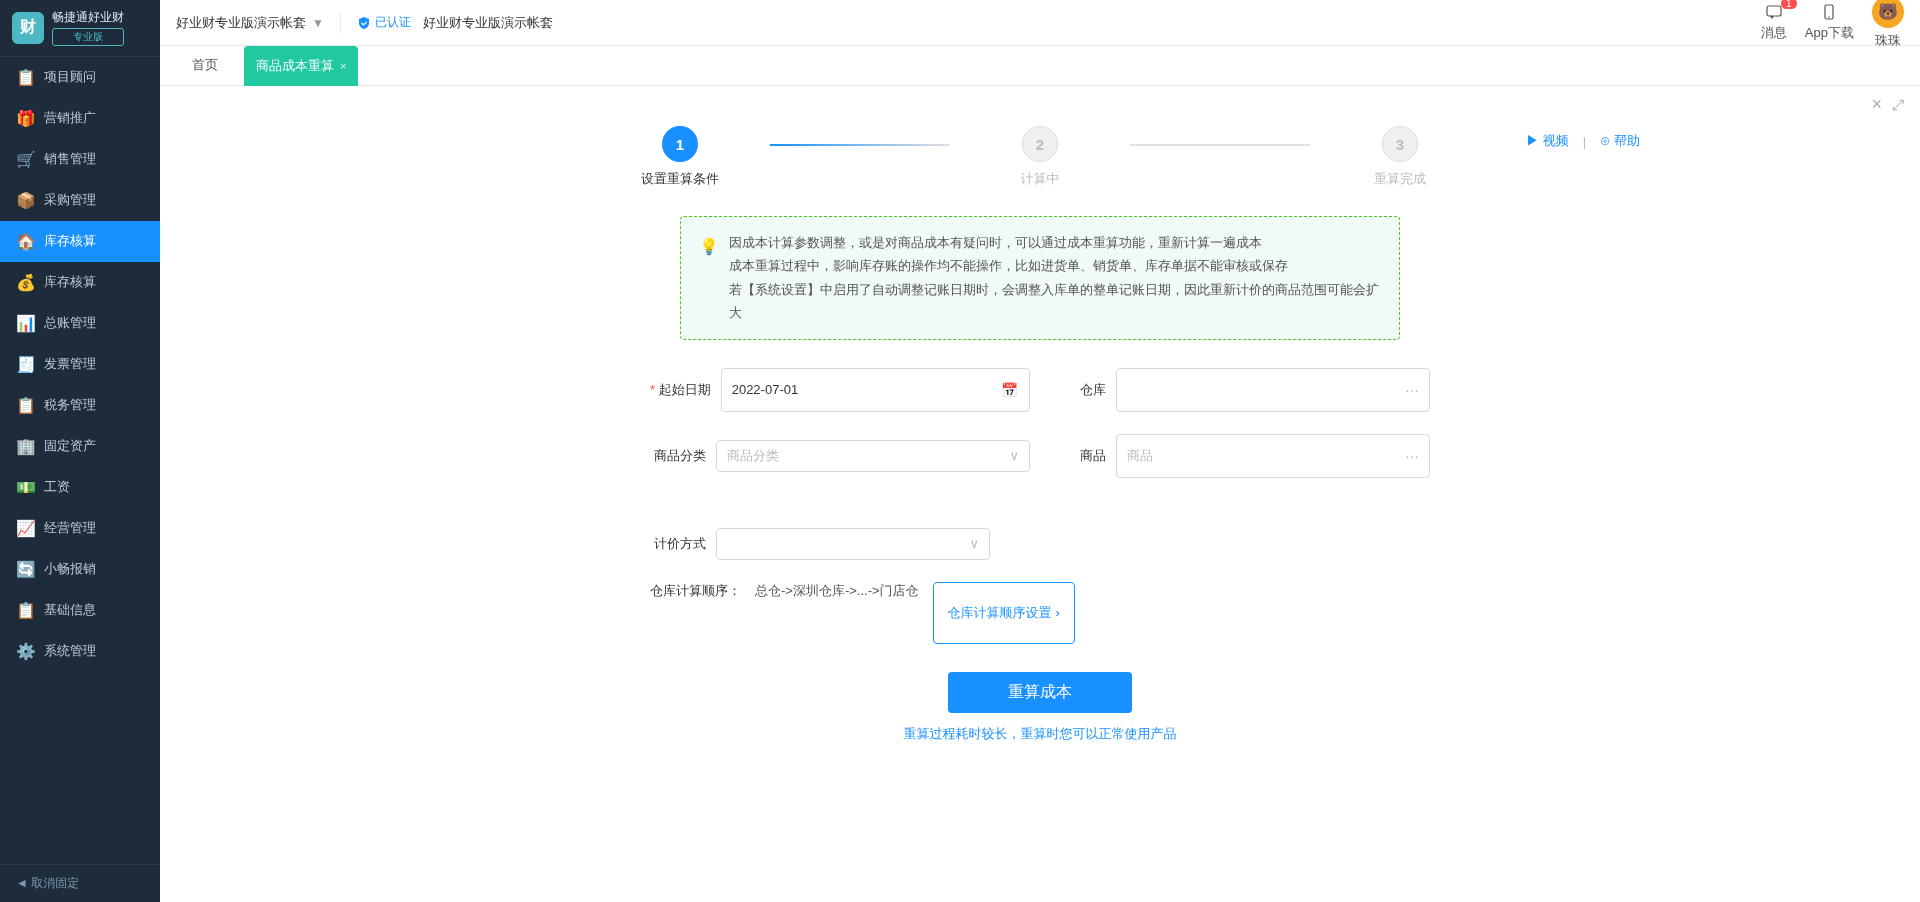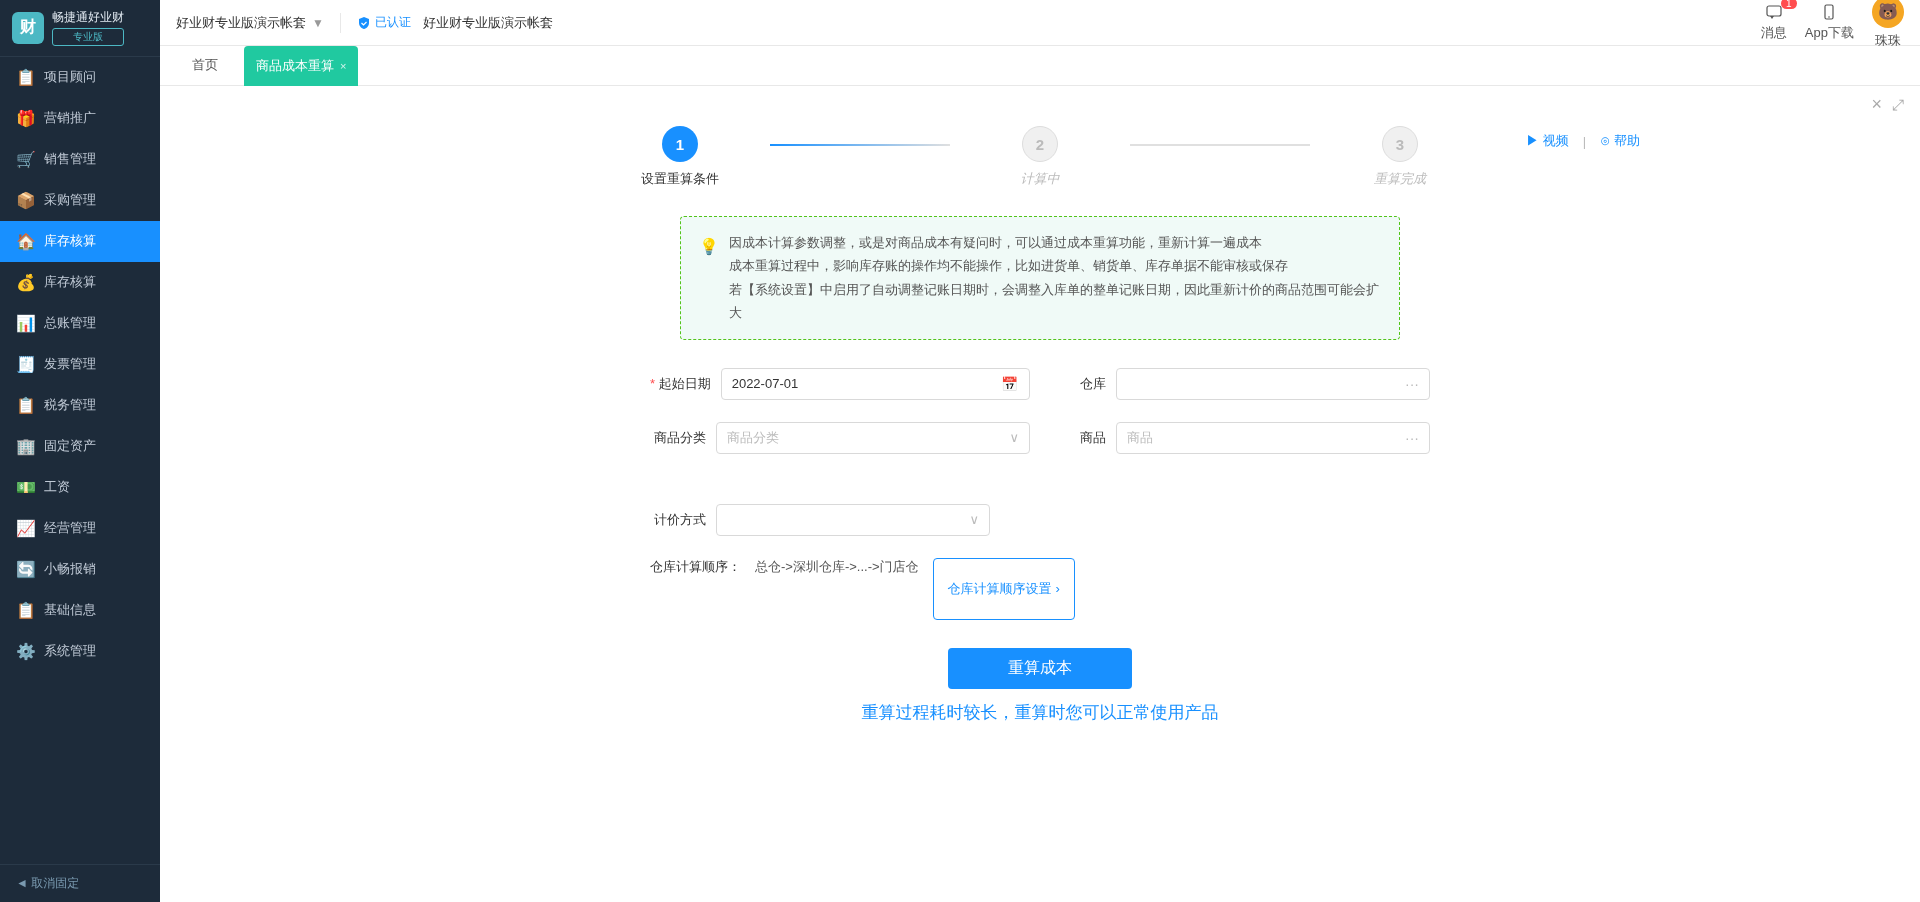--- a/index.html
+++ b/index.html
@@ -134,21 +134,21 @@
       position: relative; z-index: 1; flex: 1;
     }
     .step-circle {
       width: 36px; height: 36px; border-radius: 50%;
       display: flex; align-items: center; justify-content: center;
       font-size: 15px; font-weight: bold;
     }
     .step-circle.active { background: #1890ff; color: white; }
     .step-circle.inactive { background: #f0f0f0; color: #bbb; border: 1px solid #ddd; }
     .step-label { font-size: 13px; color: #333; }
-    .step-label.inactive { color: #bbb; font-style: italic; }
+    .step-label.inactive { color: #bbb; }
     .step-line {
       flex: 1; height: 2px; background: #e0e0e0; margin-top: 18px; position: relative; z-index: 0;
     }
     .step-line.active { background: linear-gradient(to right, #1890ff, #e0e0e0); }
     .steps-top-right {
       position: absolute; right: 0; top: 6px;
       display: flex; align-items: center; gap: 14px; color: #1890ff; font-size: 13px;
     }
 
     
@@ -163,21 +163,21 @@
     .form-container { max-width: 780px; margin: 0 auto; }
     .form-row {
       display: flex; align-items: center; margin-bottom: 22px; gap: 20px;
     }
     .form-field {
       display: flex; align-items: center; gap: 10px; flex: 1;
     }
     .form-label { font-size: 13px; color: #333; white-space: nowrap; min-width: 56px; text-align: right; }
     .form-label.required::before { content: '* '; color: #ff4d4f; }
     .form-input {
-      flex: 1; height: 32px; border: 1px solid #d9d9d9; border-radius: 4px;
+      flex: 1; height: 44px; border: 1px solid #d9d9d9; border-radius: 4px;
       padding: 0 10px; font-size: 13px; color: #333; background: white;
       display: flex; align-items: center; justify-content: space-between; cursor: text;
     }
     .form-input-icon { color: #bbb; font-size: 14px; cursor: pointer; }
     .form-select {
       flex: 1; height: 32px; border: 1px solid #d9d9d9; border-radius: 4px;
       padding: 0 10px; font-size: 13px; color: #bbb; background: white;
       display: flex; align-items: center; justify-content: space-between; cursor: pointer;
     }
 
@@ -191,21 +191,21 @@
       background: white; border: 1px solid #1890ff; color: #1890ff; border-radius: 4px;
       padding: 21px 14px; font-size: 13px; cursor: pointer; display: flex; align-items: center; gap: 4px;
     }
 
     
     .btn-main {
       background: #1890ff; color: white; border: none; border-radius: 4px;
       padding: 10px 60px; font-size: 16px; cursor: pointer; display: block; margin: 0 auto 12px auto;
       font-weight: 500;
     }
-    .hint-text { text-align: center; color: #1890ff; font-size: 17px; }
+    .hint-text { text-align: center; color: #1890ff; font-size: 13px; }
   </style>
 </head>
 <body>
 
 <div class="sidebar">
   <div class="sidebar-logo">
     <div class="logo-icon">财</div>
     <div>
       <div class="logo-text">畅捷通好业财</div>
       <div class="edition-badge">专业版</div>

